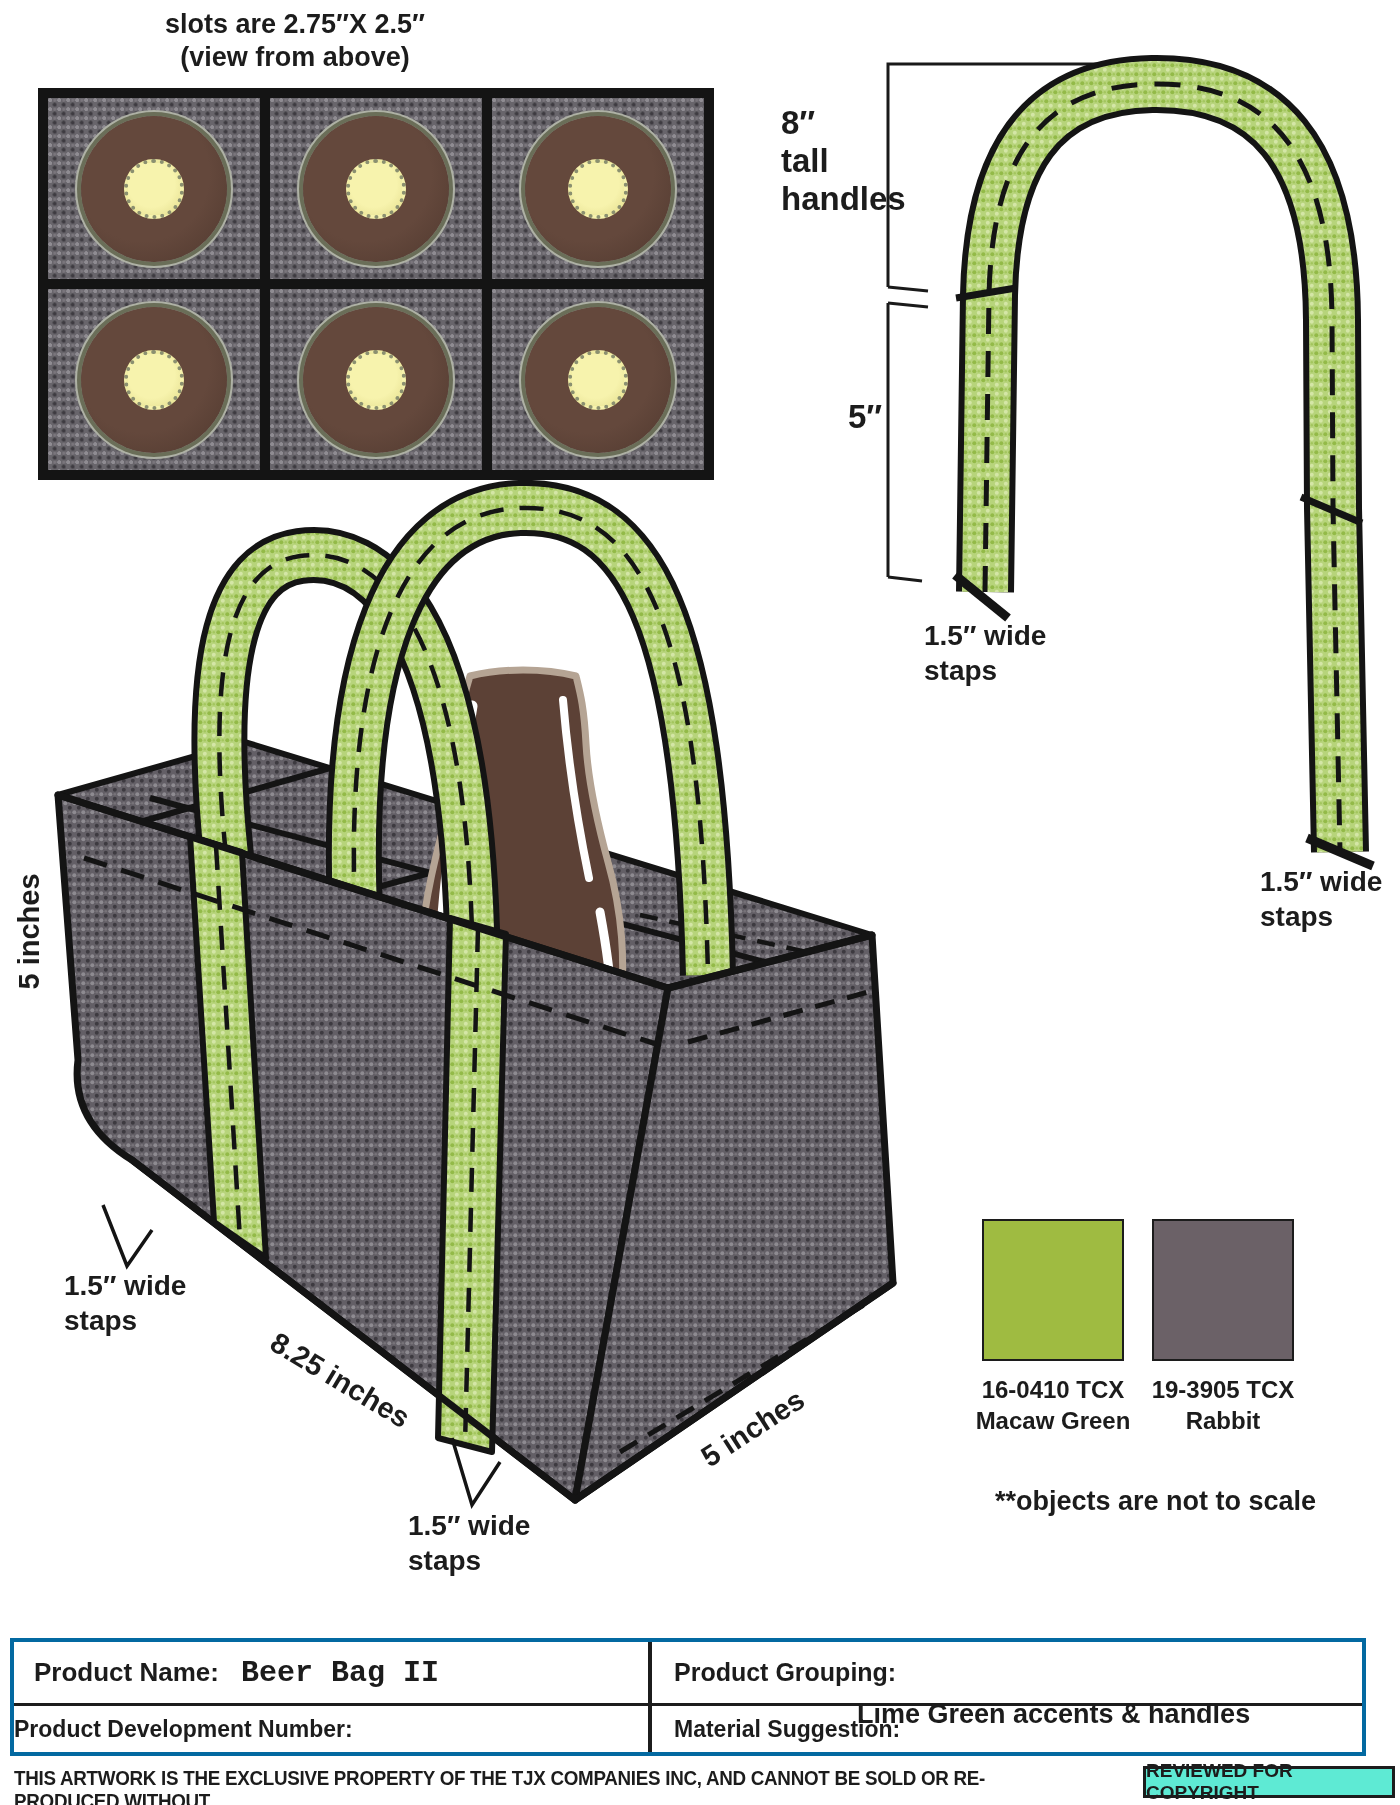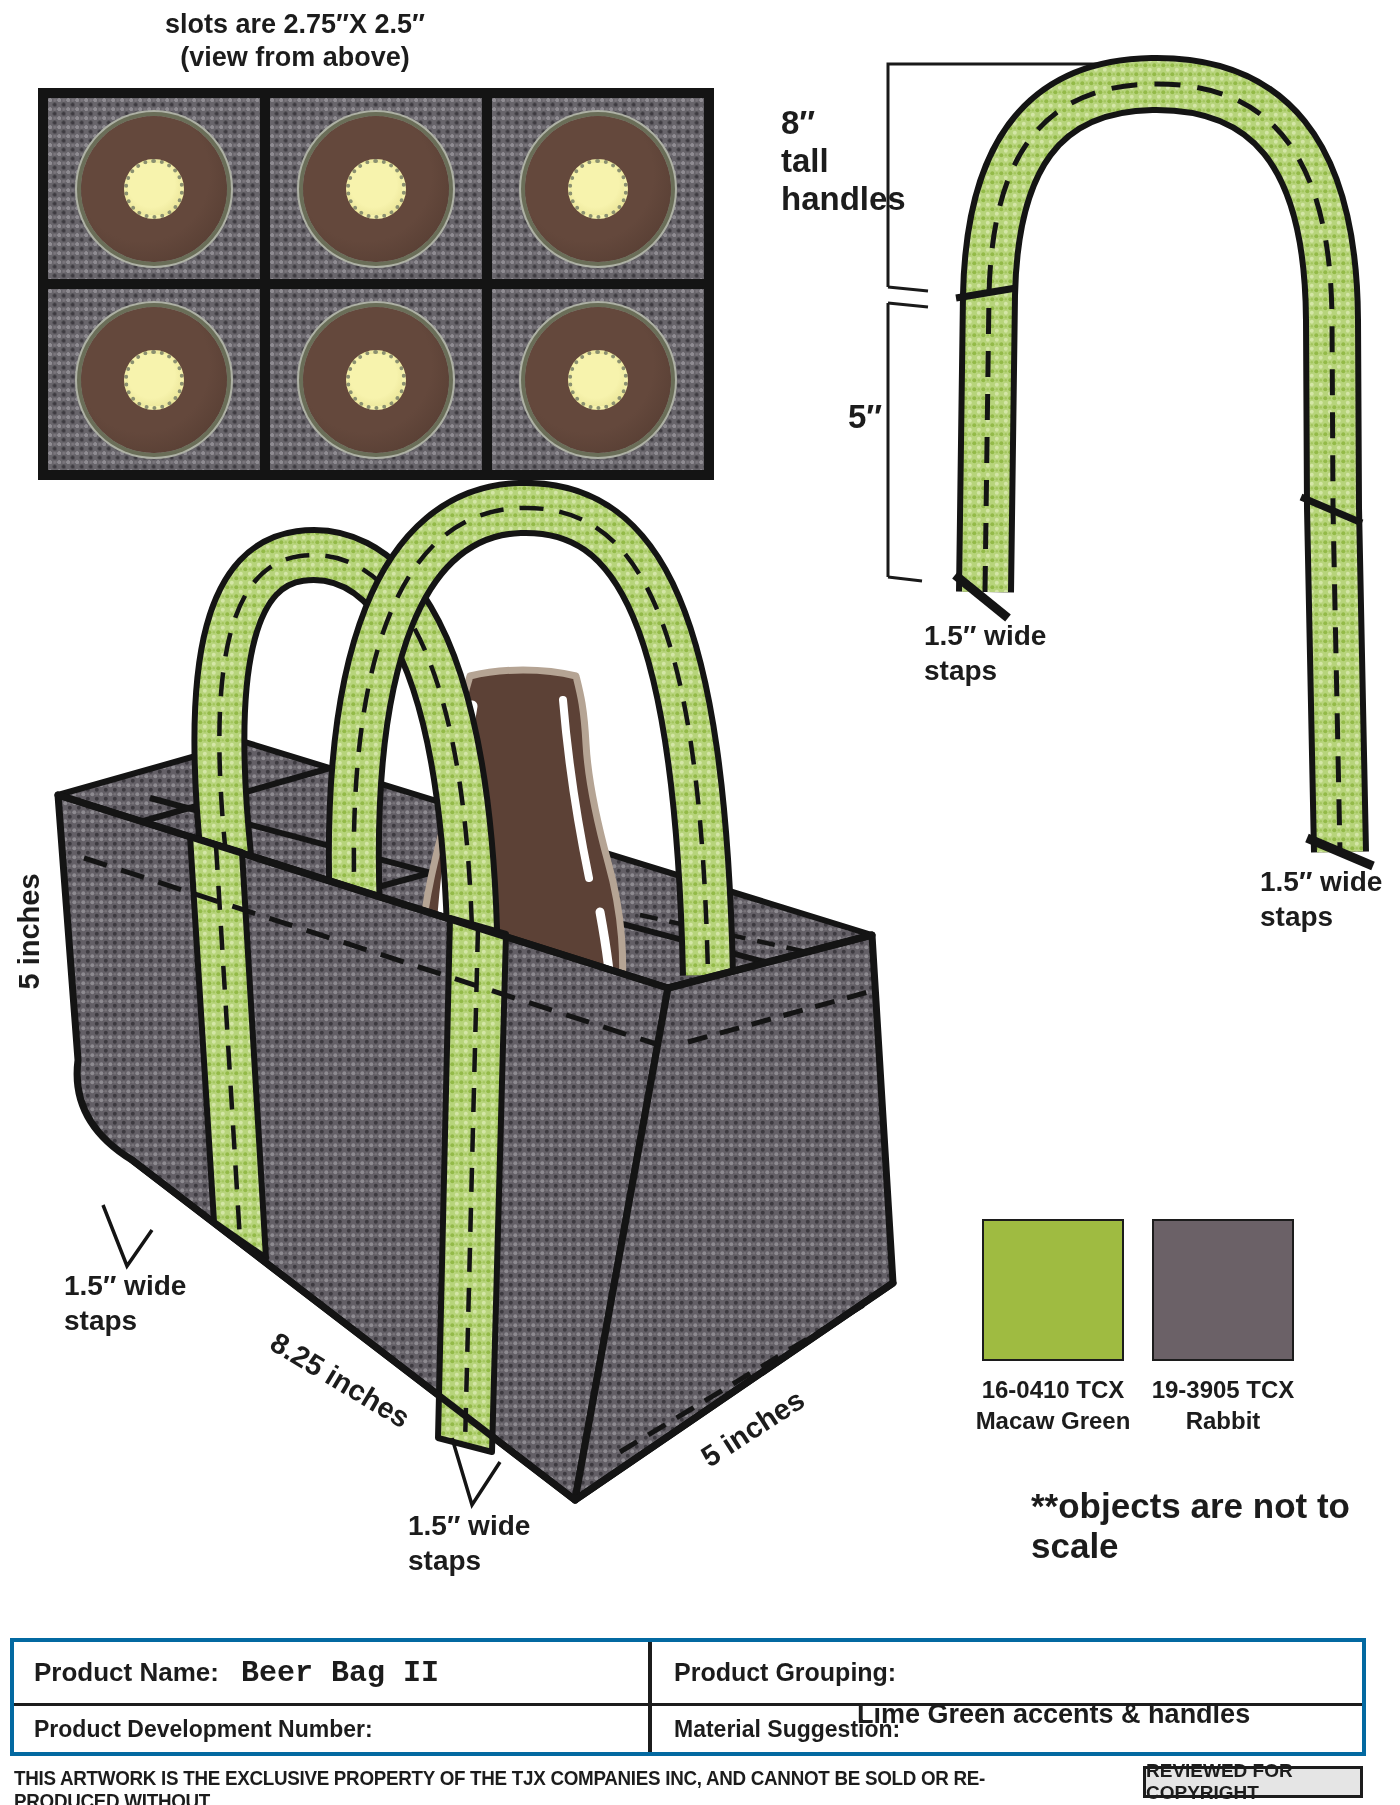--- a/index.html
+++ b/index.html
@@ -26,21 +26,21 @@
   .bcap{width:60px;height:60px;border-radius:50%;box-sizing:border-box;
         background:radial-gradient(circle at 45% 40%,#f7f3ad 55%,#e3dd8d 100%);
         border:4px dotted #8b9070;}
   
   .swatch{position:absolute;width:142px;height:142px;border:2px solid #1c1c1c;box-sizing:border-box;}
   .sw-green{left:982px;top:1219px;background:#9fbb41;}
   .sw-gray{left:1152px;top:1219px;background:#6b6167;}
   .swlbl{position:absolute;width:190px;text-align:center;font-size:24px;line-height:31px;font-weight:600;}
   .swlbl-a{left:958px;top:1374px;}
   .swlbl-b{left:1128px;top:1374px;}
-  .scale-note{left:995px;top:1486px;width:330px;font-size:35px;font-weight:600;margin-left:36px;}
+  .scale-note{left:995px;top:1486px;width:330px;font-size:27px;font-weight:600;}
   
   .rot{position:absolute;width:170px;text-align:center;font-size:29px;font-weight:600;}
   .dim-left{left:-56px;top:915px;transform:rotate(-90deg);}
   .dim-bottom{left:255px;top:1364px;transform:rotate(31deg);}
   .dim-right{left:668px;top:1412px;transform:rotate(-33deg);}
   .staps{position:absolute;font-size:28px;line-height:35px;font-weight:600;}
   
   .hd-dims{left:781px;top:104px;font-size:33px;line-height:38px;}
   .hd-five{left:848px;top:398px;font-size:33px;}
   .hd-staps-a{left:924px;top:618px;}
@@ -54,33 +54,33 @@
             color:#cf2030;line-height:70px;transform:scaleY(0.95);}
   .logo-tag{position:absolute;left:78px;top:54px;font-family:"Liberation Serif",serif;
             font-style:italic;font-weight:bold;font-size:17px;color:#cf2030;white-space:nowrap;}
   
   .spec-table{position:absolute;left:10px;top:1638px;width:1356px;height:118px;border:4px solid #0369a1;
               box-sizing:border-box;display:grid;grid-template-columns:638px 1fr;grid-template-rows:64px 1fr;
               background:#fff;}
   .cell{position:relative;display:flex;align-items:center;box-sizing:border-box;}
   .cell.c1{border-right:4px solid #1c1c1c;border-bottom:3px solid #1c1c1c;padding-left:20px;}
   .cell.c2{border-bottom:3px solid #1c1c1c;padding-left:22px;}
-  .cell.c3{border-right:4px solid #1c1c1c;padding-left:20px;}
+  .cell.c3{border-right:4px solid #1c1c1c;}
   .cell.c4{padding-left:22px;}
   .fld{font-size:25px;font-weight:600;}
   .val-name{font-size:30px;font-weight:600;margin-left:22px;font-family:Liberation Mono, monospace;}
   .fld-sm{font-size:23px;font-weight:600;}
   .material-val{position:absolute;left:205px;top:-6px;width:440px;font-size:27px;line-height:29px;
                 font-weight:600;z-index:5;}
   
   .footer{position:absolute;left:14px;top:1767px;width:1130px;font-size:20px;line-height:23px;
           font-weight:bold;transform:scaleX(0.94);transform-origin:left top;letter-spacing:-0.3px;}
-  .reviewed{position:absolute;left:1143px;top:1766px;width:220px;height:32px;border:3px solid #1c1c1c;
+  .reviewed{position:absolute;left:1143px;top:1766px;width:252px;height:32px;border:3px solid #1c1c1c;
             box-sizing:border-box;display:flex;align-items:center;justify-content:center;
-            font-size:19px;font-weight:600;background:#e5e5e5;}
+            font-size:19px;font-weight:600;background:#5eead4;}
 </style>
 </head>
 <body>
 
 <div class="page">
 
   <div class="lbl title">
     <div>slots are 2.75″X 2.5″</div>
     <div>(view from above)</div>
   </div>

